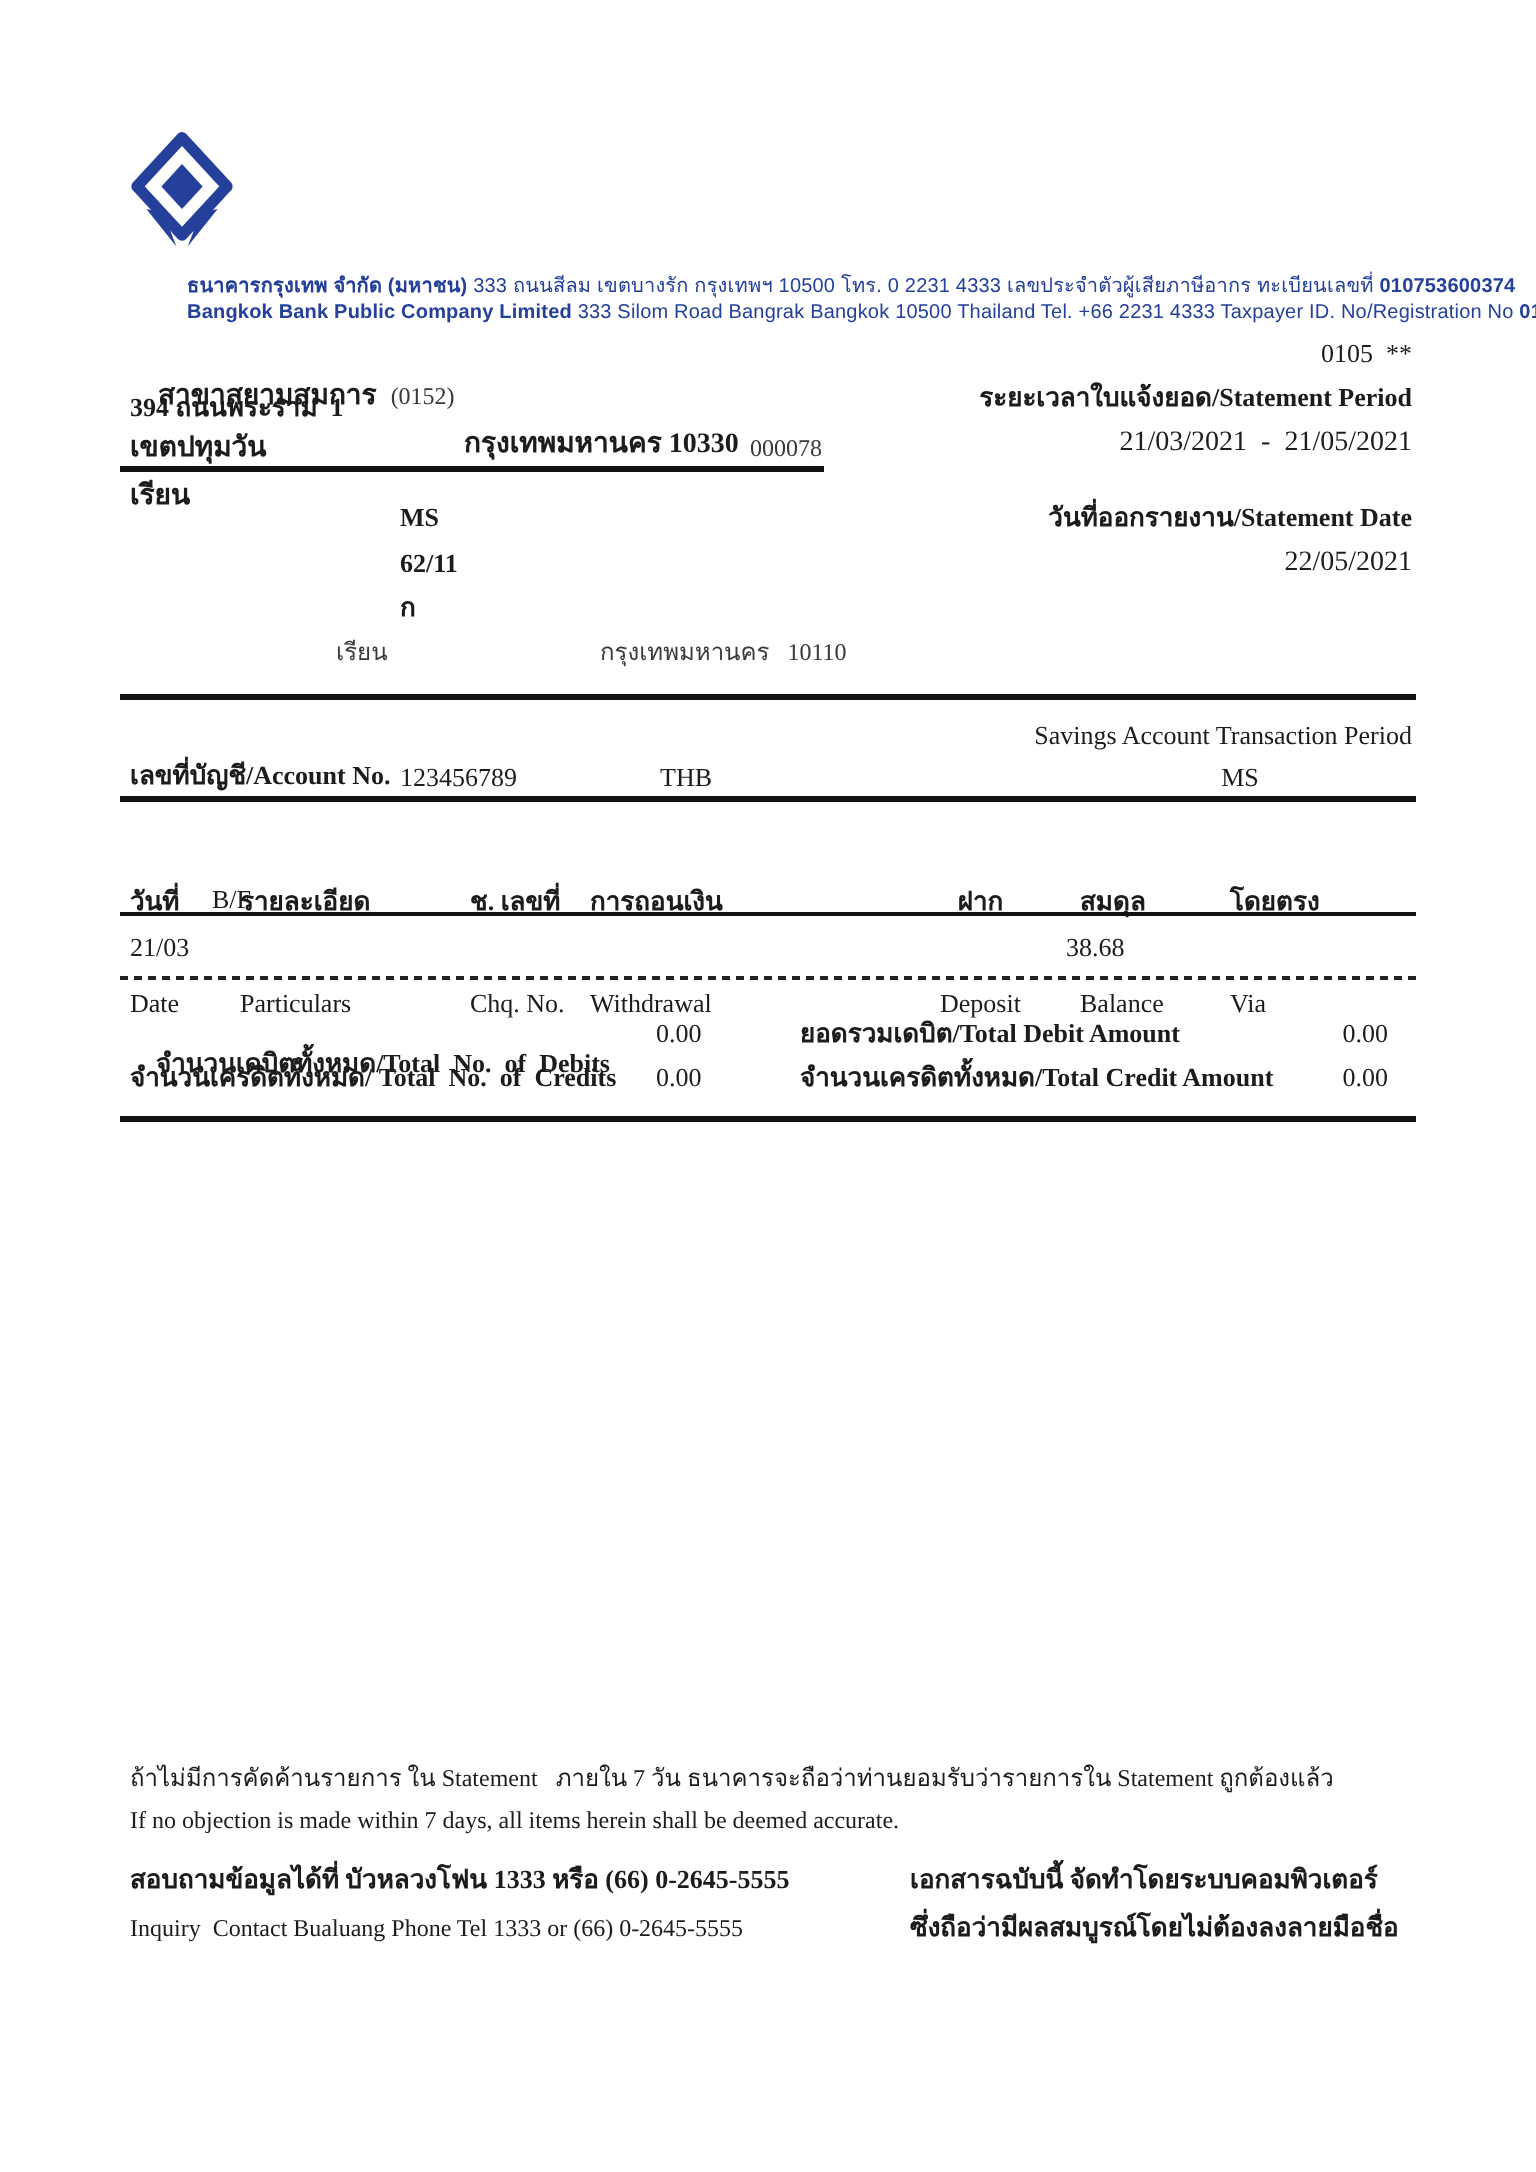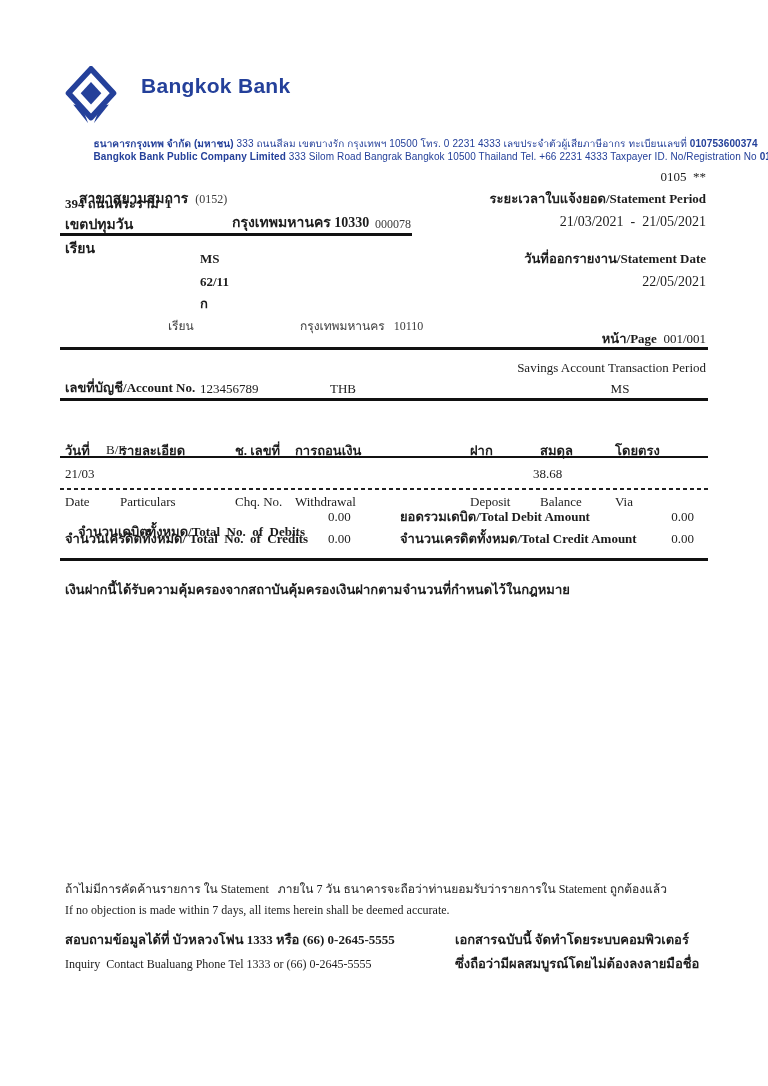--- a/index.html
+++ b/index.html
@@ -31,21 +31,20 @@
 <body>
 
 <div class="page">
 
   <svg class="logo-icon" viewBox="0 0 60 64">
     <path d="M30 3 L54 29 L30 55 L6 29 Z" fill="none" stroke="#24409a" stroke-width="6" stroke-linejoin="round"></path>
     <path d="M30 17 L41 29 L30 41 L19 29 Z" fill="#24409a"></path>
     <path d="M11 41 L27 61 L20 43 Z" fill="#24409a"></path>
     <path d="M49 41 L33 61 L40 43 Z" fill="#24409a"></path>
   </svg>
-  <div class="logo-en navy b sans">Bangkok Bank</div>
 
   <div class="abs small sans navy" style="left:82px;top:126px;">
     <span class="b">ธนาคารกรุงเทพ จำกัด (มหาชน)</span><span> 333 ถนนสีลม เขตบางรัก กรุงเทพฯ 10500 โทร. 0 2231 4333 เลขประจำตัวผู้เสียภาษีอากร ทะเบียนเลขที่ </span><span class="b">010753600374</span>
   </div>
   <div class="abs small sans navy" style="left:82px;top:139px;">
     <span class="b">Bangkok Bank Public Company Limited</span><span> 333 Silom Road Bangrak Bangkok 10500 Thailand Tel. +66 2231 4333 Taxpayer ID. No/Registration No </span><span class="b">010753600037</span>
   </div>
 
   <div class="abs fs14" style="left:65px;top:175px;">
     <span class="b">สาขาสยามสมการ</span>  <span class="fs12 muted">(0152)</span>
@@ -57,23 +56,20 @@
 
   <div class="rule" style="left:60px;top:233px;width:352px;height:3px;"></div>
 
   <div class="abs fs14 b" style="left:65px;top:241px;">เรียน</div>
 
   <div class="abs fs13 right" style="right:62px;top:170px;">0105  **</div>
   <div class="abs fs13 right b" style="right:62px;top:192px;">ระยะเวลาใบแจ้งยอด/Statement Period</div>
   <div class="abs fs14 right" style="right:62px;top:214px;">21/03/2021  -  21/05/2021</div>
   <div class="abs fs13 right b" style="right:62px;top:252px;">วันที่ออกรายงาน/Statement Date</div>
   <div class="abs fs14 right" style="right:62px;top:274px;">22/05/2021</div>
-  <div class="abs fs13 right" style="right:62px;top:317px;">
-    <span class="b">หน้า/Page</span>  <span>001/001</span>
-  </div>
 
   <div class="abs fs13 b" style="left:200px;top:252px;">MS</div>
   <div class="abs fs13 b" style="left:200px;top:275px;">62/11</div>
   <div class="abs fs13 b" style="left:200px;top:297px;">ก</div>
   <div class="abs fs12 muted" style="left:168px;top:320px;">เรียน</div>
   <div class="abs fs12 muted" style="left:300px;top:320px;">กรุงเทพมหานคร   10110</div>
 
   <div class="rule" style="left:60px;top:347px;width:648px;height:3px;"></div>
 
   <div class="abs fs13 right" style="right:62px;top:361px;">Savings Account Transaction Period</div>
@@ -93,21 +89,21 @@
     <div style="margin-top:6px;">Chq. No.</div>
   </div>
   <div class="abs fs13" style="left:120px;top:414px;">
     <div class="b">รายละเอียด</div>
     <div style="margin-top:6px;">Particulars</div>
   </div>
   <div class="abs fs13" style="left:295px;top:414px;">
     <div class="b">การถอนเงิน</div>
     <div style="margin-top:6px;">Withdrawal</div>
   </div>
-  <div class="abs fs13" style="left:470px;top:414px;">
+  <div class="abs fs13" style="left:470px;top:414px;text-align:center;">
     <div class="b">ฝาก</div>
     <div style="margin-top:6px;">Deposit</div>
   </div>
   <div class="abs fs13" style="left:540px;top:414px;">
     <div class="b">สมดุล</div>
     <div style="margin-top:6px;">Balance</div>
   </div>
   <div class="abs fs13" style="left:615px;top:414px;">
     <div class="b">โดยตรง</div>
     <div style="margin-top:6px;">Via</div>
@@ -134,21 +130,20 @@
   <div class="abs fs13 b" style="left:400px;top:510px;">ยอดรวมเดบิต/Total Debit Amount</div>
   <div class="abs fs13 right" style="right:74px;top:510px;">0.00</div>
 
   <div class="abs fs13 b" style="left:65px;top:532px;">จำนวนเครดิตทั้งหมด/ Total  No.  of  Credits</div>
   <div class="abs fs13" style="left:328px;top:532px;">0.00</div>
   <div class="abs fs13 b" style="left:400px;top:532px;">จำนวนเครดิตทั้งหมด/Total Credit Amount</div>
   <div class="abs fs13 right" style="right:74px;top:532px;">0.00</div>
 
   <div class="rule" style="left:60px;top:558px;width:648px;height:3px;"></div>
 
-  <div class="abs fs13 b" style="left:65px;top:583px;">เงินฝากนี้ได้รับความคุ้มครองจากสถาบันคุ้มครองเงินฝากตามจำนวนที่กำหนดไว้ในกฎหมาย</div>
 
   <div class="abs fs12" style="left:65px;top:883px;">ถ้าไม่มีการคัดค้านรายการ ใน Statement   ภายใน 7 วัน ธนาคารจะถือว่าท่านยอมรับว่ารายการใน Statement ถูกต้องแล้ว</div>
   <div class="abs fs12" style="left:65px;top:904px;">If no objection is made within 7 days, all items herein shall be deemed accurate.</div>
 
   <div class="abs fs13 b" style="left:65px;top:933px;">สอบถามข้อมูลได้ที่ บัวหลวงโฟน 1333 หรือ (66) 0-2645-5555</div>
   <div class="abs fs13 b" style="left:455px;top:933px;">เอกสารฉบับนี้ จัดทำโดยระบบคอมพิวเตอร์</div>
   <div class="abs fs12" style="left:65px;top:958px;">Inquiry  Contact Bualuang Phone Tel 1333 or (66) 0-2645-5555</div>
   <div class="abs fs13 b" style="left:455px;top:957px;">ซึ่งถือว่ามีผลสมบูรณ์โดยไม่ต้องลงลายมือชื่อ</div>
 
 </div>

